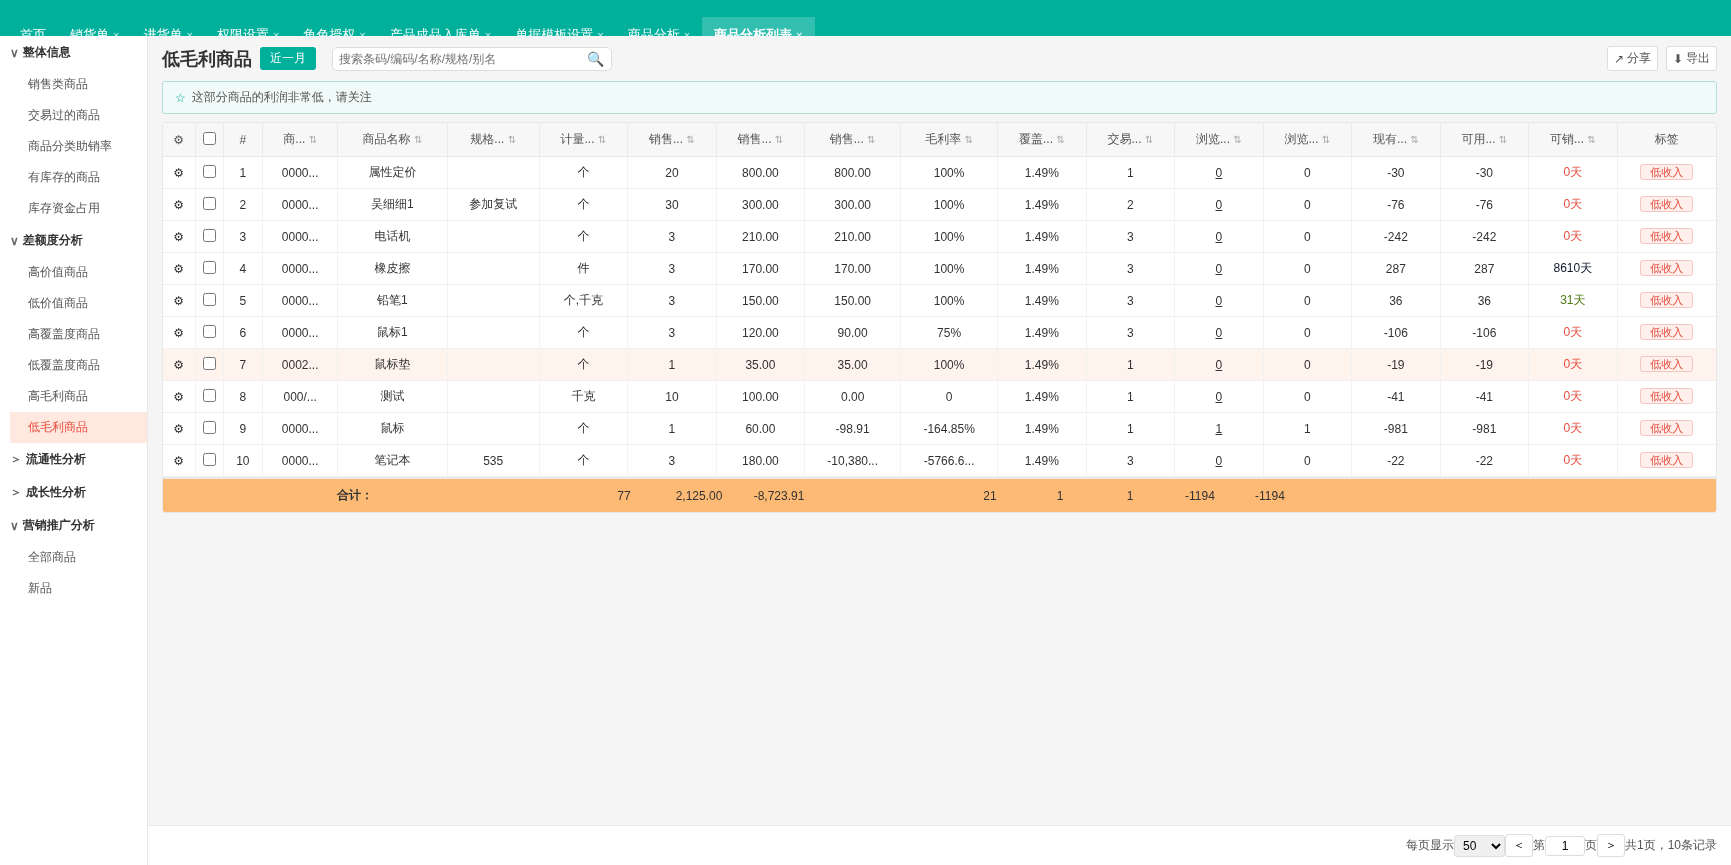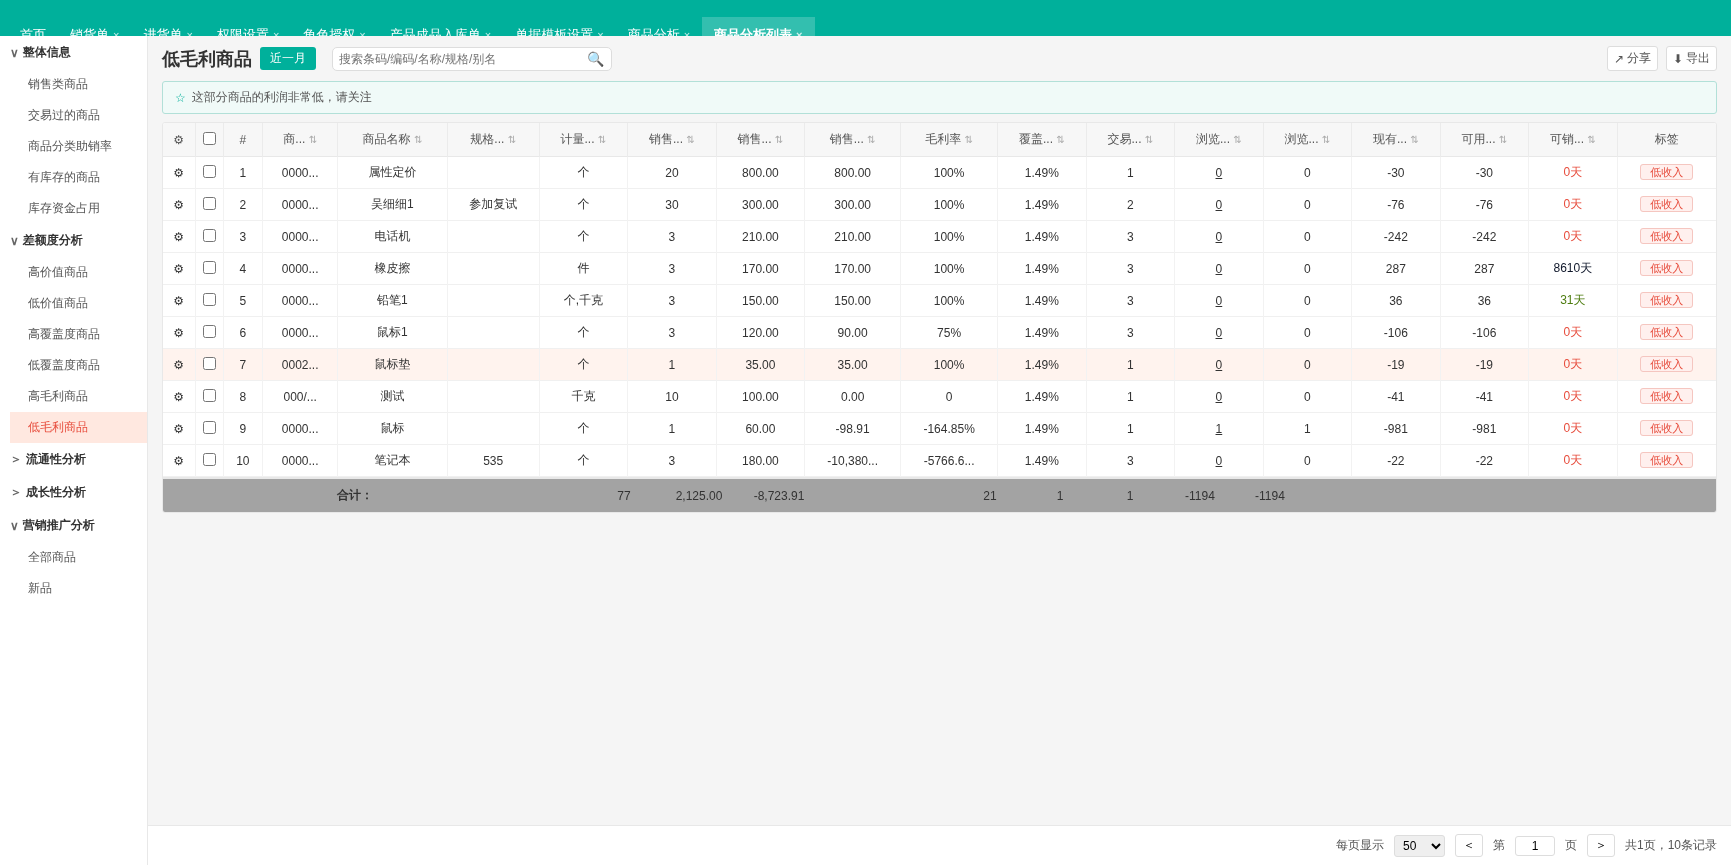--- a/index.html
+++ b/index.html
@@ -185,36 +185,36 @@
       padding: 1px 9px;
       font-size: 11px;
     }
     .gear-col { width: 32px; }
     .checkbox-col { width: 28px; }
 
     
     .table-footer {
       display: flex;
       align-items: center;
-      background: #a3a3a3;
+      background: #fdba74;
       border-top: 2px solid #e8e8e8;
       padding: 8px 6px;
       font-size: 12px;
       min-width: 1400px;
     }
 
     
     .pagination-bar {
       display: flex;
       align-items: center;
       justify-content: flex-end;
       padding: 8px 14px;
       font-size: 12px;
       color: #555;
-      gap: 10px;
+      gap: 0;
       background: #fff;
       border-top: 1px solid #e8e8e8;
     }
     .pagination-bar select {
       border: 1px solid #ddd;
       border-radius: 3px;
       padding: 2px 4px;
       font-size: 12px;
     }
     .page-btn {

